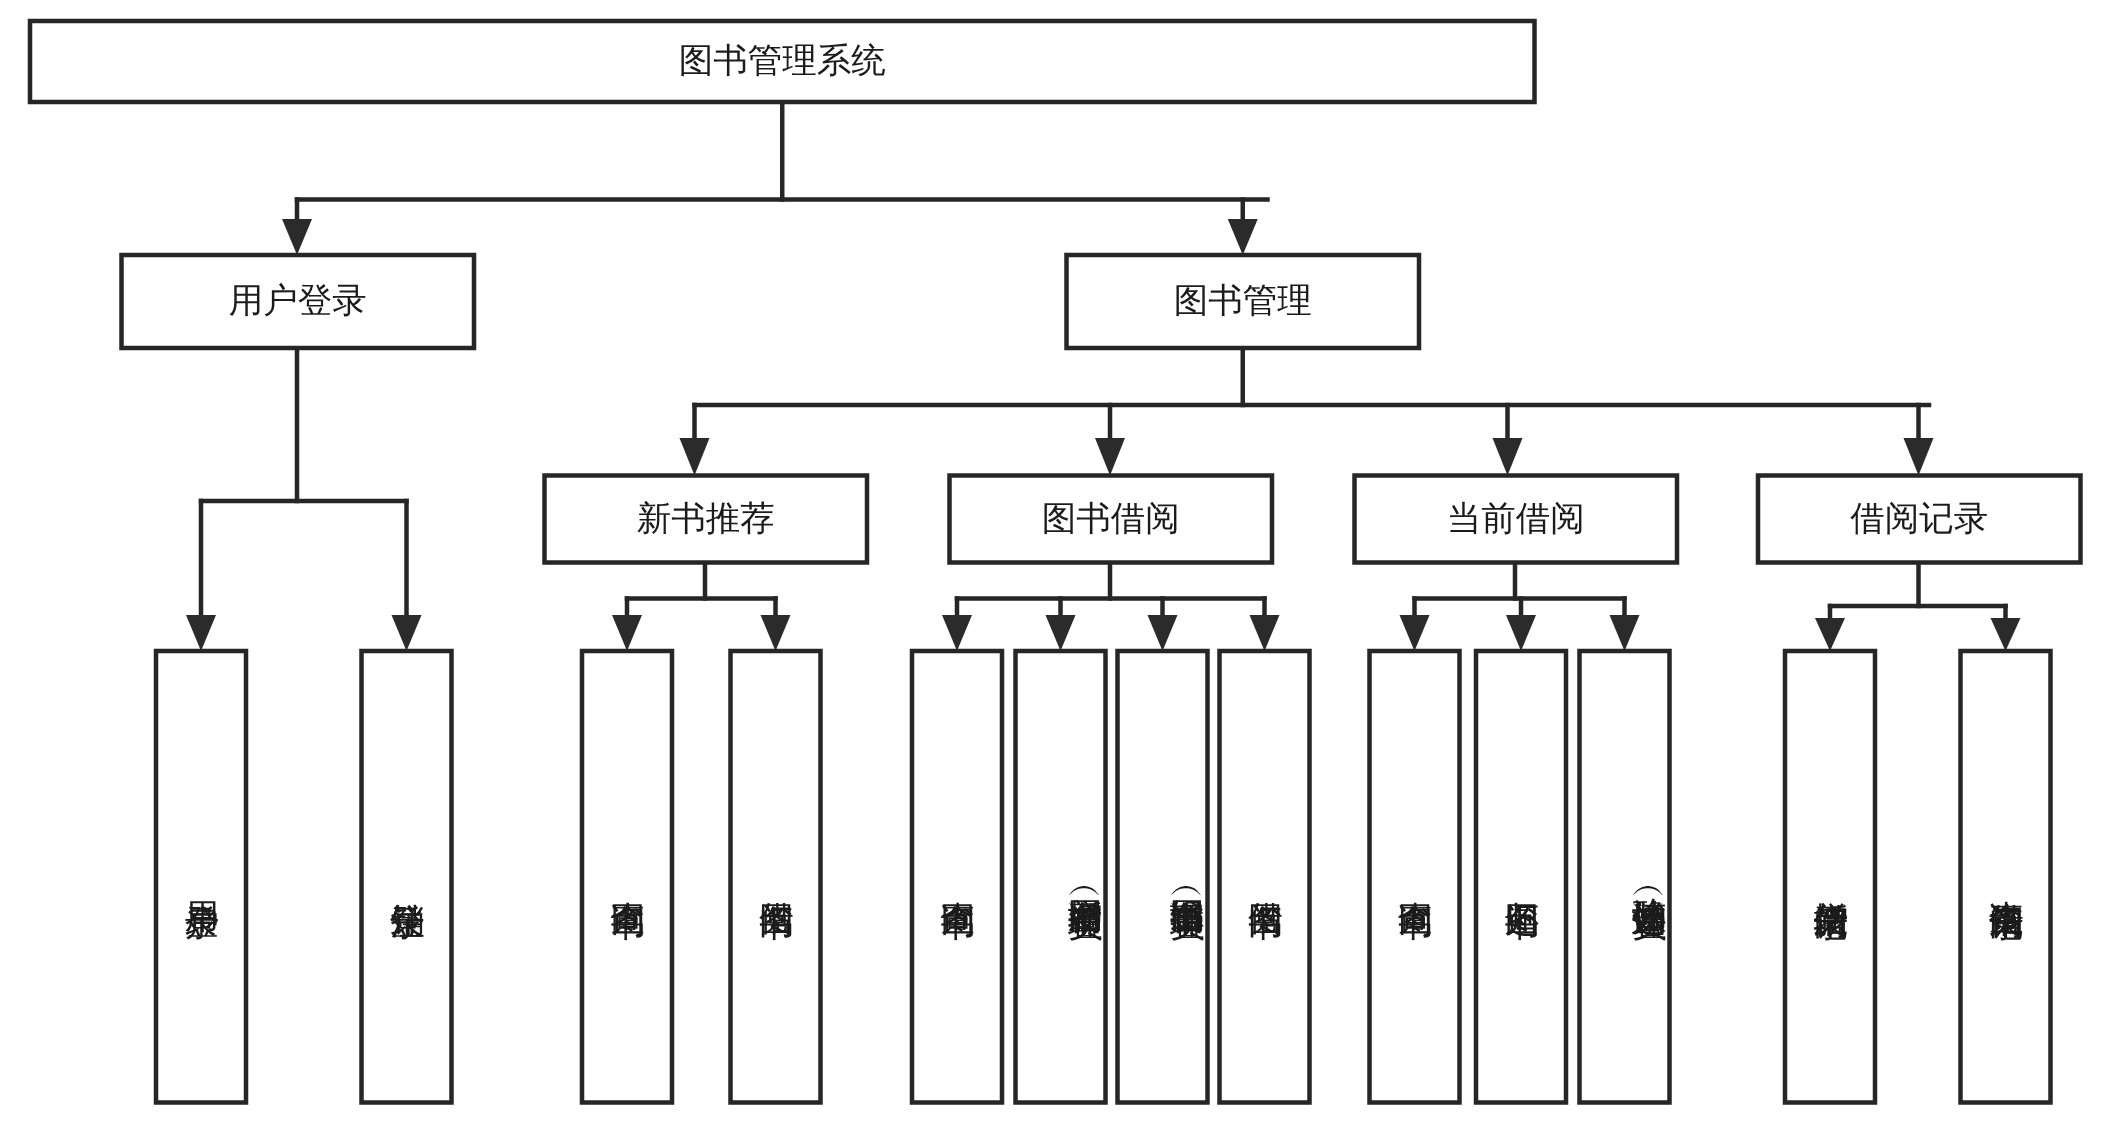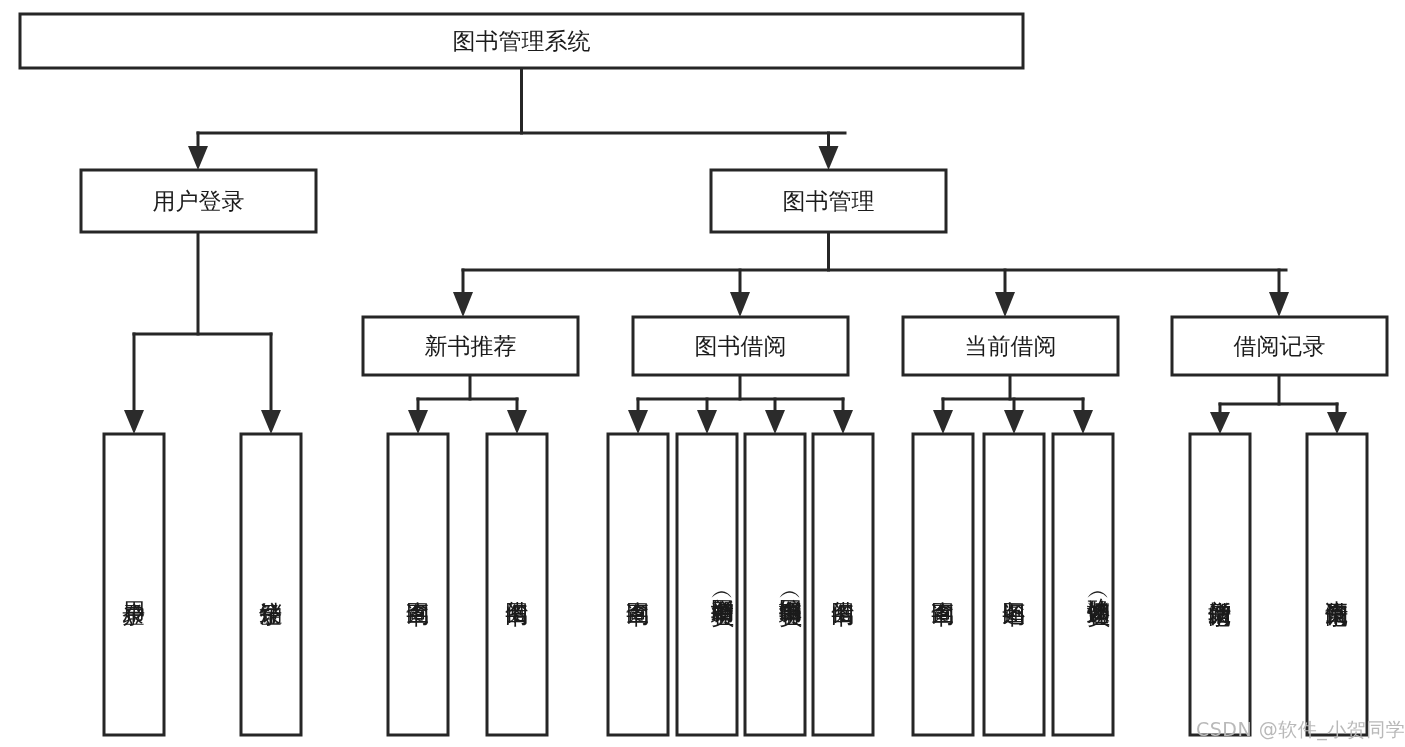--- a/index.html
+++ b/index.html
@@ -208,15 +208,14 @@
   <div class="vlabel" style="left:608px;  top:434px; width:60px; height:301px;">查询图书</div>
   <div class="vlabel" style="left:677px;  top:438px; width:60px; height:293px; align-items:flex-start;">新增图书（管理员）</div>
   <div class="vlabel" style="left:745px;  top:438px; width:60px; height:293px; align-items:flex-start;">编辑图书（管理员）</div>
   <div class="vlabel" style="left:813px;  top:434px; width:60px; height:301px;">借阅图书</div>
   <div class="vlabel" style="left:913px;  top:434px; width:60px; height:301px;">查询图书</div>
   <div class="vlabel" style="left:984px;  top:434px; width:60px; height:301px;">归还图书</div>
   <div class="vlabel" style="left:1053px; top:438px; width:60px; height:293px; align-items:flex-start;">确认归还（管理员）</div>
   <div class="vlabel" style="left:1190px; top:434px; width:60px; height:301px;">新增借阅记录</div>
   <div class="vlabel" style="left:1307px; top:434px; width:60px; height:301px;">查询借阅记录</div>
 
-  <div class="watermark" style="left:1196px; top:717px;">CSDN @软件_小贺同学</div>
 
 </div>
 
 </body></html>

